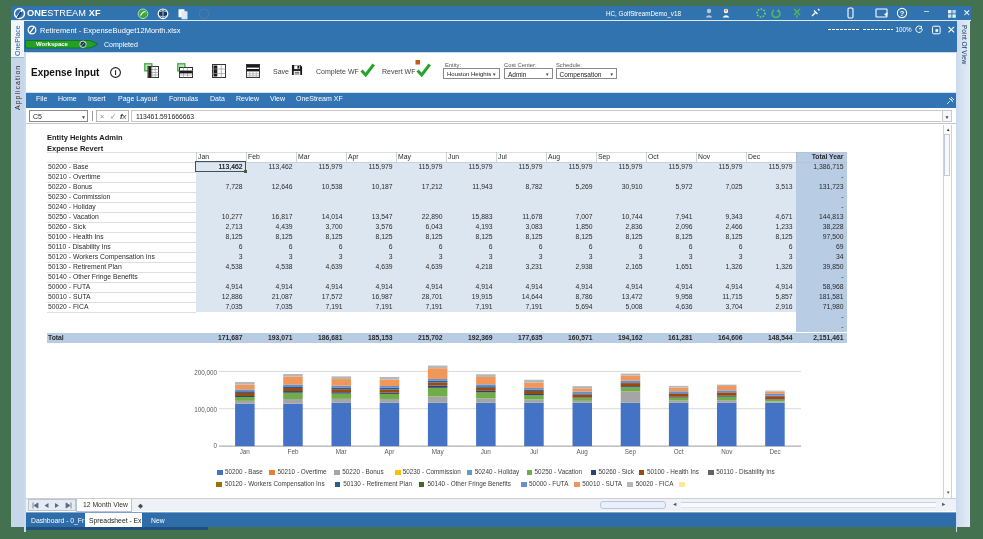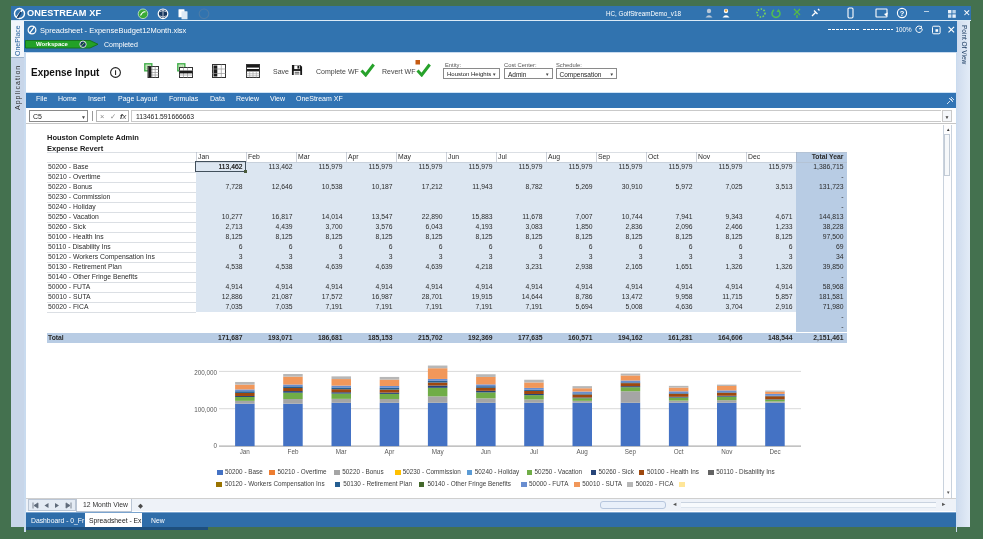--- a/index.html
+++ b/index.html
@@ -13,21 +13,21 @@
 .white{color:#fff}
 </style></head>
 <body>
 
 <div class="abs" style="left:11px;top:6px;width:960px;height:14.5px;background:#3173af">
   <svg class="abs" style="left:2px;top:1px" width="13" height="13" viewBox="0 0 13 13">
     <circle cx="6.5" cy="6.5" r="5" fill="none" stroke="#fff" stroke-width="1.4"></circle>
     <path d="M3.5 10.5 L9.5 2.5" stroke="#fff" stroke-width="1.6" fill="none"></path>
     <path d="M4.5 11 L8 5" stroke="#17375e" stroke-width="1.6" fill="none"></path>
   </svg>
-  <div class="abs white" style="left:16px;top:2px;font-size:9.2px;font-weight:bold;letter-spacing:0.1px">ONE<span style="font-weight:bold">STREAM</span> XF</div>
+  <div class="abs white" style="left:16px;top:2px;font-size:9.2px;font-weight:bold;letter-spacing:0.1px">ONE<span style="font-weight:normal">STREAM</span> XF</div>
   <svg class="abs" style="left:115px;top:1.5px" width="100" height="12" viewBox="0 0 100 12">
     <circle cx="17" cy="5.8" r="4.8" fill="#3aaa35" stroke="#cde8cb" stroke-width="0.8"></circle>
     <path d="M14.5 7.5 q2.5 -4.5 5 -3.5" stroke="#fff" stroke-width="1.1" fill="none"></path>
     <circle cx="37" cy="5.8" r="4.8" fill="#17375e" stroke="#fff" stroke-width="1.2"></circle>
     <path d="M33.5 3.8 q3.5 -2.6 7 0 M33.5 7.8 q3.5 2.6 7 0 M37 1 v9.6" stroke="#fff" stroke-width="0.7" fill="none"></path>
     <rect x="52.5" y="1.2" width="6" height="8" fill="#fff" rx="0.5"></rect>
     <rect x="55.5" y="3.2" width="6" height="8" fill="#dce9f5" rx="0.5"></rect>
     <circle cx="78" cy="5.8" r="4.8" fill="none" stroke="#4a7ba8" stroke-width="1.2"></circle>
   </svg>
   <div class="abs white" style="left:595px;top:3.5px;font-size:6.3px">HC, GolfStreamDemo_v18</div>
@@ -78,21 +78,21 @@
   <div class="abs" style="left:2.5px;top:4px;font-size:6.5px;color:#17375e;white-space:nowrap;transform:rotate(90deg);transform-origin:left top;margin-left:8px">Point Of View</div>
 </div>
 
 <div class="abs" style="left:24px;top:20.5px;width:933px;height:506.5px;background:#fff">
 
   <div class="abs" style="left:0;top:0;width:933px;height:17px;background:#3173af">
     <svg class="abs" style="left:3px;top:4px" width="10" height="10" viewBox="0 0 13 13">
       <circle cx="6.5" cy="6.5" r="5" fill="none" stroke="#fff" stroke-width="1.6"></circle>
       <path d="M3.5 10.5 L9.5 2.5" stroke="#fff" stroke-width="1.7" fill="none"></path>
     </svg>
-    <div class="abs white" style="left:16px;top:5.5px;font-size:7.5px">Spreadsheet - ExpenseBudget12Month.xlsx</div>
+    <div class="abs white" style="left:16px;top:5.5px;font-size:7.5px">Retirement - ExpenseBudget12Month.xlsx</div>
     <div class="abs" style="left:804px;top:8.5px;width:30.5px;height:1.4px;background:repeating-linear-gradient(90deg,#fff 0 2.6px,rgba(255,255,255,0) 2.6px 4px)"></div>
     <div class="abs" style="left:839px;top:8.5px;width:30px;height:1.4px;background:repeating-linear-gradient(90deg,#fff 0 2.6px,rgba(255,255,255,0) 2.6px 4px)"></div>
     <div class="abs white" style="left:871.5px;top:5.5px;font-size:6.3px">100%</div>
     <svg class="abs" style="left:890px;top:4.5px" width="45" height="11" viewBox="0 0 45 11">
       <g stroke="#fff" stroke-width="1" fill="none">
         <path d="M6.8 1.6 a3.2 3.2 0 1 0 1.4 2.2 M7.2 0.8 l0.4 2.6 -2.6 0.4"></path>
         <rect x="18.5" y="1.2" width="7.6" height="7.6" rx="1.2"></rect>
         <rect x="21.5" y="4.2" width="2.6" height="2.6" fill="#fff" stroke="none"></rect>
         <path d="M34.5 1.8 l5.6 5.6 M40.1 1.8 l-5.6 5.6" stroke-width="1.2"></path>
       </g>
@@ -248,21 +248,21 @@
   </div>
   <div class="abs" style="left:0;top:506.5px;width:184px;height:2.5px;background:#1e4f7d"></div>
 
   <div class="abs" style="left:918.5px;top:104px;width:9px;height:373px;background:#fdfdfe;border-left:1px solid #c9d2dd;border-right:1px solid #c9d2dd">
     <div class="abs" style="left:2.5px;top:2px;font-size:4.5px;color:#333">▲</div>
     <div class="abs" style="left:0.5px;top:9px;width:6px;height:42px;background:#f6f8fa;border:1px solid #c2cbd6"></div>
     <div class="abs" style="left:2.5px;top:365px;font-size:4.5px;color:#555">▼</div>
   </div>
 </div>
 
-<div class="abs b" style="left:47px;top:133px;font-size:7.5px;color:#1a1a1a">Houston Complete Admin</div>
+<div class="abs b" style="left:47px;top:133px;font-size:7.5px;color:#1a1a1a">Entity Heights Admin</div>
 <div class="abs b" style="left:47px;top:143.5px;font-size:7.5px;color:#1a1a1a">Expense Revert</div>
 <div class="tbl">
 <div class="abs" style="left:795.5px;top:151.5px;width:51.0px;height:180.0px;background:#b8cce4"></div>
 <div class="abs" style="left:195.5px;top:161.5px;width:600.0px;height:150.0px;background:#dce6f1"></div>
 <div class="abs" style="left:47.0px;top:151.5px;width:799.5px;height:0;border-top:1px solid rgba(175,183,196,0.45)"></div>
 <div class="abs" style="left:47.0px;top:161.5px;width:799.5px;height:0;border-top:1px solid rgba(175,183,196,0.45)"></div>
 <div class="abs" style="left:47.0px;top:171.5px;width:148.5px;height:0;border-top:1px solid rgba(175,183,196,0.45)"></div>
 <div class="abs" style="left:47.0px;top:181.5px;width:148.5px;height:0;border-top:1px solid rgba(175,183,196,0.45)"></div>
 <div class="abs" style="left:47.0px;top:191.5px;width:148.5px;height:0;border-top:1px solid rgba(175,183,196,0.45)"></div>
 <div class="abs" style="left:47.0px;top:201.5px;width:148.5px;height:0;border-top:1px solid rgba(175,183,196,0.45)"></div>

